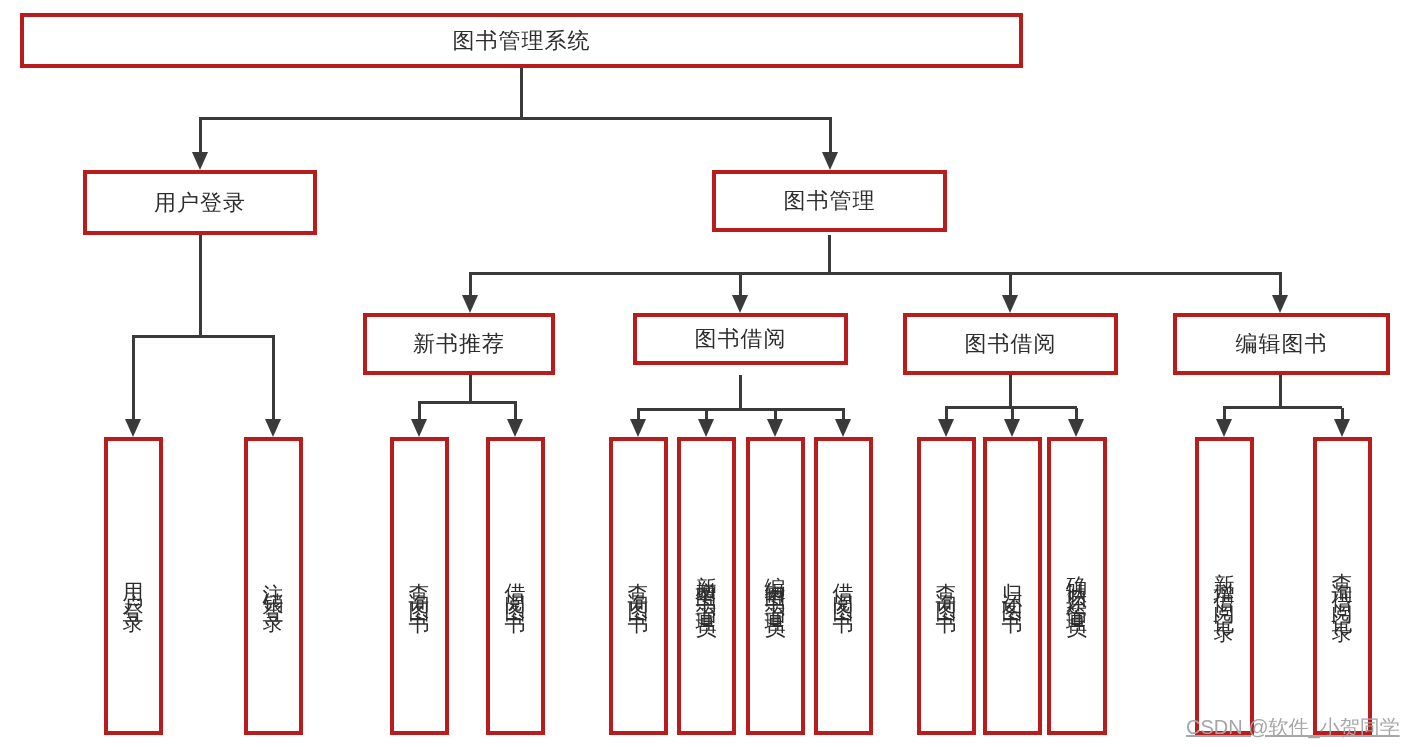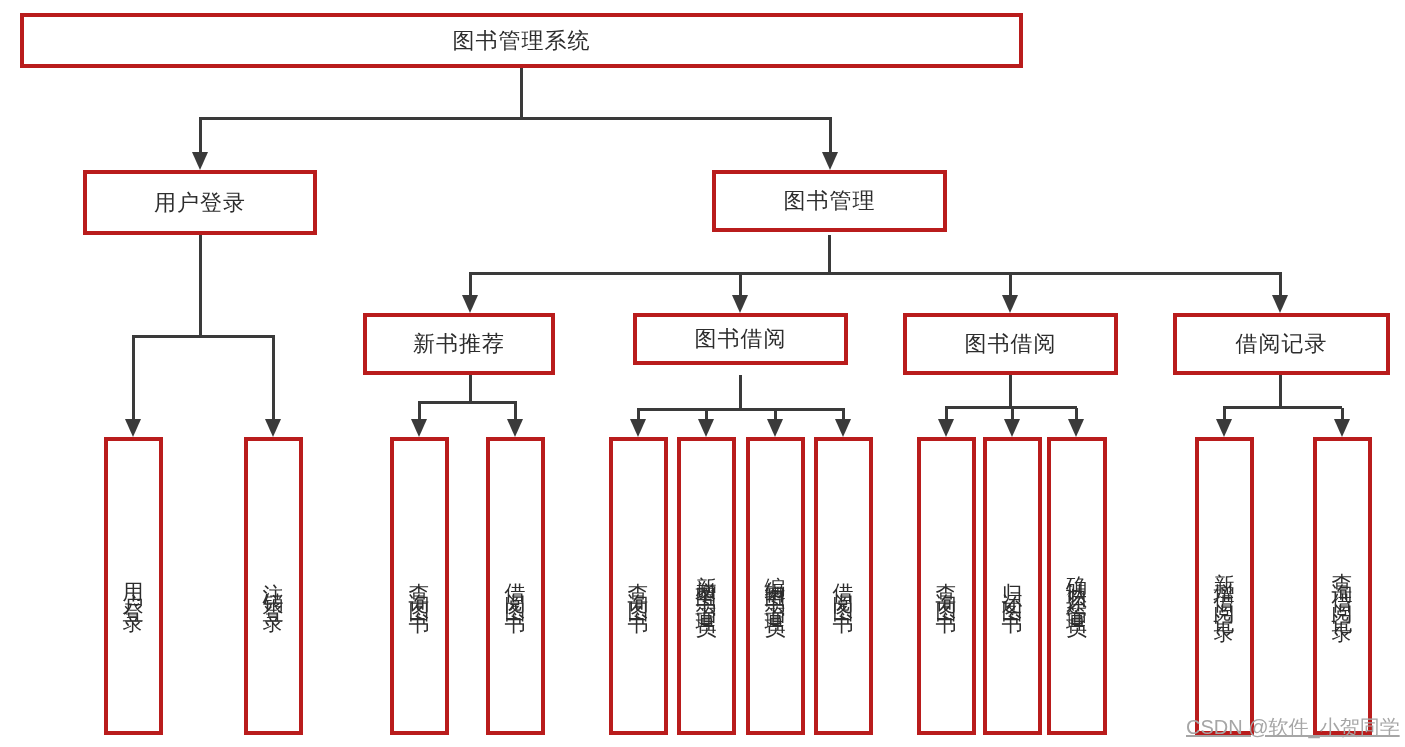--- a/index.html
+++ b/index.html
@@ -71,21 +71,21 @@
   <div class="box" style="left:363px;top:313px;width:192px;height:62px;">
     <span class="hlabel">新书推荐</span>
   </div>
   <div class="box" style="left:633px;top:313px;width:215px;height:52px;">
     <span class="hlabel">图书借阅</span>
   </div>
   <div class="box" style="left:903px;top:313px;width:215px;height:62px;">
     <span class="hlabel">图书借阅</span>
   </div>
   <div class="box" style="left:1173px;top:313px;width:217px;height:62px;">
-    <span class="hlabel">借阅记录</span>
+    <span class="hlabel">编辑图书</span>
   </div>
 
   <div class="box" style="left:104px;top:437px;width:59px;height:298px;">
     <span class="leaf-label">用户登录</span>
   </div>
   <div class="box" style="left:244px;top:437px;width:59px;height:298px;">
     <span class="leaf-label">注销登录</span>
   </div>
 
   <div class="box" style="left:390px;top:437px;width:59px;height:298px;">

